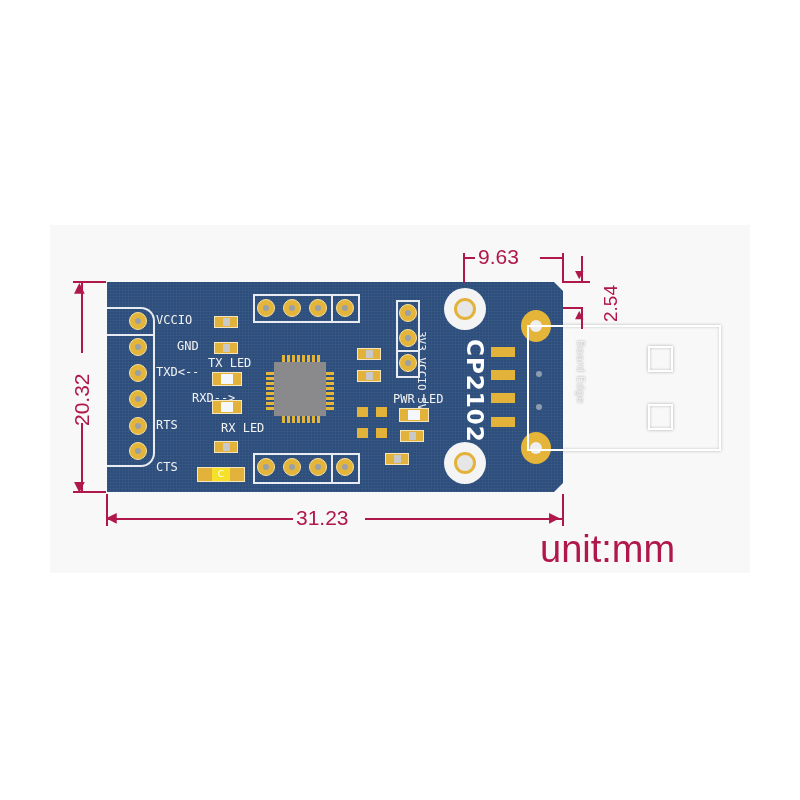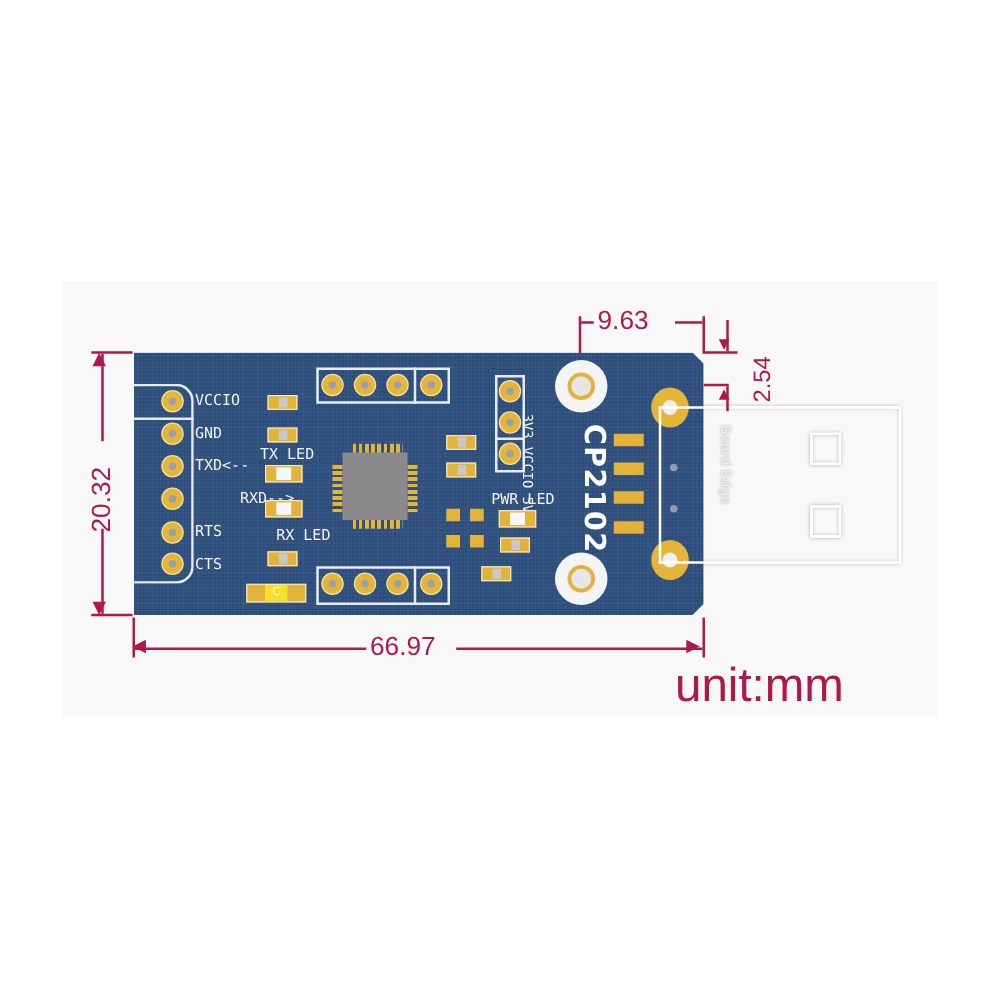--- a/index.html
+++ b/index.html
@@ -40,25 +40,25 @@
 <div class="abs" style="left:107px;top:334px;width:48px;height:2px;background:#e8ecf2;"></div>
 
 <div class="pin" style="left:129px;top:312px;"></div>
 <div class="pin" style="left:129px;top:338px;"></div>
 <div class="pin" style="left:129px;top:364px;"></div>
 <div class="pin" style="left:129px;top:390px;"></div>
 <div class="pin" style="left:129px;top:417px;"></div>
 <div class="pin" style="left:129px;top:442px;"></div>
 
 <span class="pinlabel" style="left:156px;top:313px;">VCCIO</span>
-<span class="pinlabel" style="left:156px;top:339px;">GND</span>
+<span class="pinlabel" style="left:156px;top:339px;padding-left:21px;">GND</span>
 <span class="pinlabel" style="left:156px;top:365px;">TXD&lt;--</span>
 <span class="pinlabel" style="left:156px;top:391px;margin-left:36px;">RXD--&gt;</span>
 <span class="pinlabel" style="left:156px;top:418px;">RTS</span>
-<span class="pinlabel" style="left:156px;top:444px;">CTS</span>
+<span class="pinlabel" style="left:156px;top:460px;">CTS</span>
 
 <div class="smd" style="left:214px;top:316px;"></div>
 <div class="smd" style="left:214px;top:342px;"></div>
 <span class="pinlabel" style="left:208px;top:356px;">TX LED</span>
 <div class="led" style="left:212px;top:372px;"></div>
 <div class="led" style="left:212px;top:400px;"></div>
 <span class="pinlabel" style="left:208px;top:421px;padding-left:13px;">RX LED</span>
 <div class="smd" style="left:214px;top:441px;"></div>
 <div class="abs" style="left:197px;top:467px;width:48px;height:15px;background:#e2b23a;border:1px solid #f3e6bf;box-sizing:border-box;">
   <div class="abs" style="left:14px;top:0;width:18px;height:13px;background:#f7e02a;color:#ffffff;font-size:9px;text-align:center;line-height:13px;">C</div>
@@ -129,21 +129,21 @@
 <span class="abs" style="left:74px;top:279px;color:#b0174a;font-size:14px;">▲</span>
 <span class="abs" style="left:74px;top:478px;color:#b0174a;font-size:14px;">▼</span>
 <span class="dimtext" style="left:70px;top:426px;transform:rotate(-90deg);transform-origin:0 0;white-space:nowrap;">20.32</span>
 
 <div class="dim" style="left:106px;top:494px;width:2px;height:32px;"></div>
 <div class="dim" style="left:562px;top:494px;width:2px;height:32px;"></div>
 <div class="dim" style="left:108px;top:518px;width:185px;height:2px;"></div>
 <div class="dim" style="left:365px;top:518px;width:197px;height:2px;"></div>
 <span class="abs" style="left:106px;top:509px;color:#b0174a;font-size:14px;">◀</span>
 <span class="abs" style="left:549px;top:509px;color:#b0174a;font-size:14px;">▶</span>
-<span class="dimtext" style="left:296px;top:506px;">66.97</span>
+<span class="dimtext" style="left:296px;top:506px;">31.23</span>
 
 <div class="dim" style="left:463px;top:253px;width:2px;height:30px;"></div>
 <div class="dim" style="left:562px;top:253px;width:2px;height:30px;"></div>
 <div class="dim" style="left:465px;top:257px;width:10px;height:2px;"></div>
 <div class="dim" style="left:540px;top:257px;width:22px;height:2px;"></div>
 <span class="dimtext" style="left:478px;top:245px;">9.63</span>
 
 <div class="dim" style="left:563px;top:281px;width:27px;height:2px;"></div>
 <div class="dim" style="left:563px;top:307px;width:20px;height:2px;"></div>
 <div class="dim" style="left:581px;top:256px;width:2px;height:25px;"></div>

